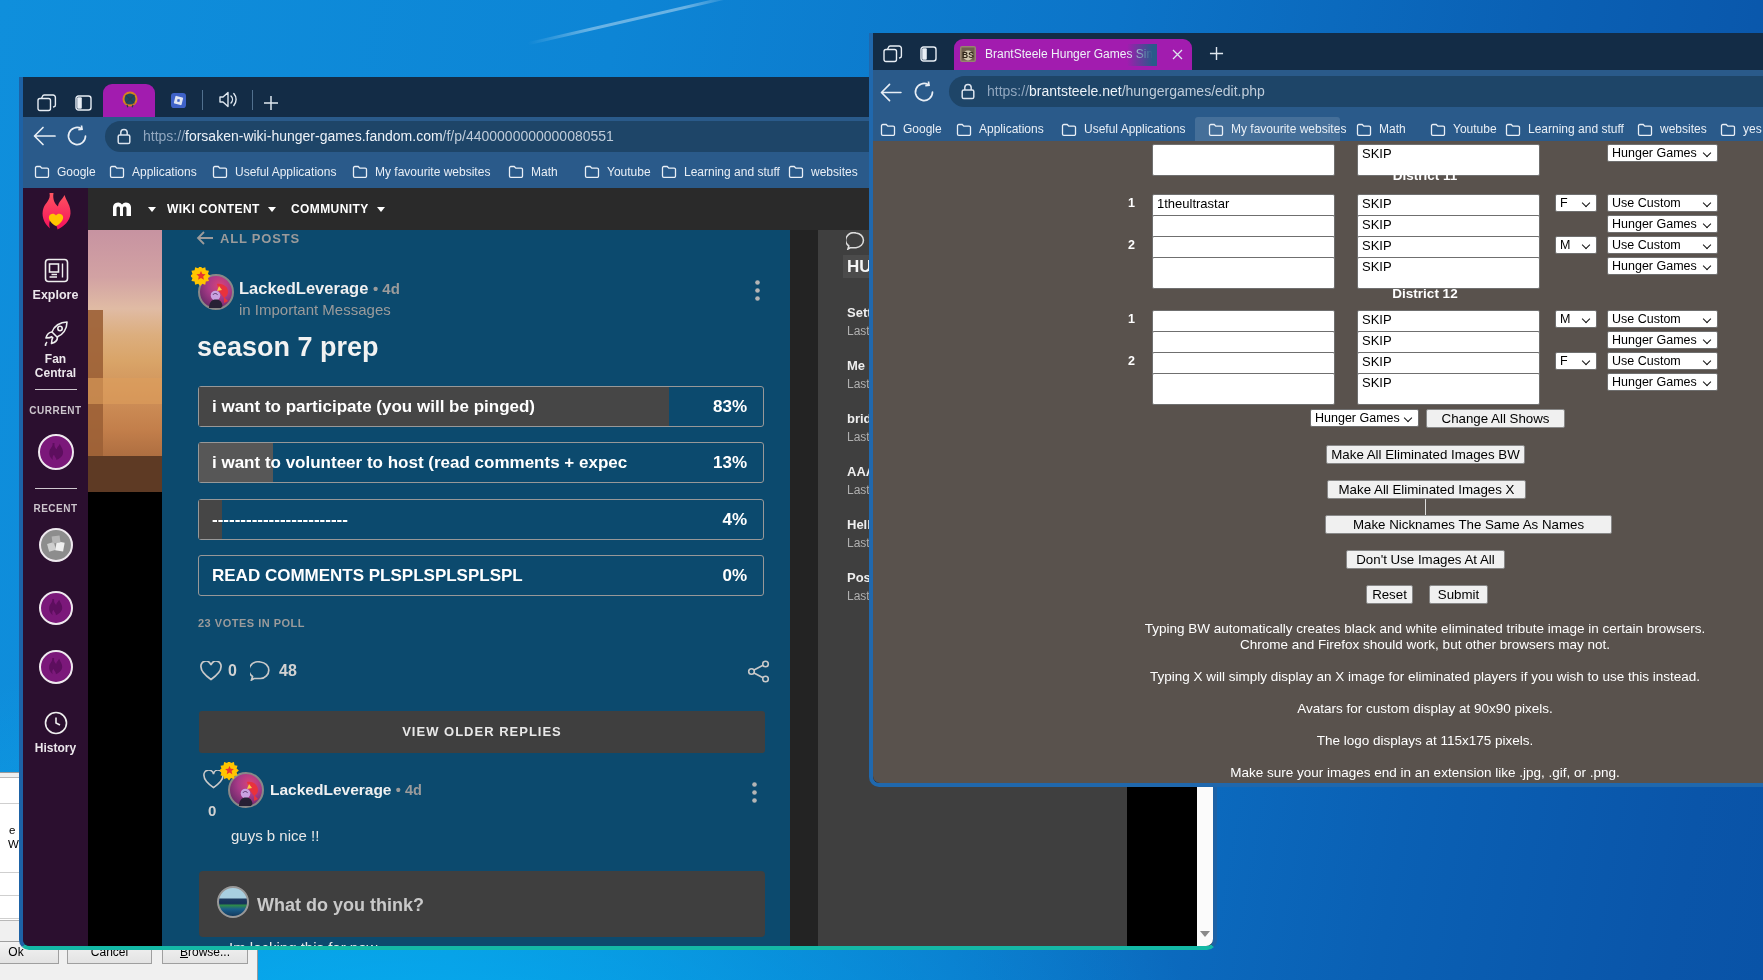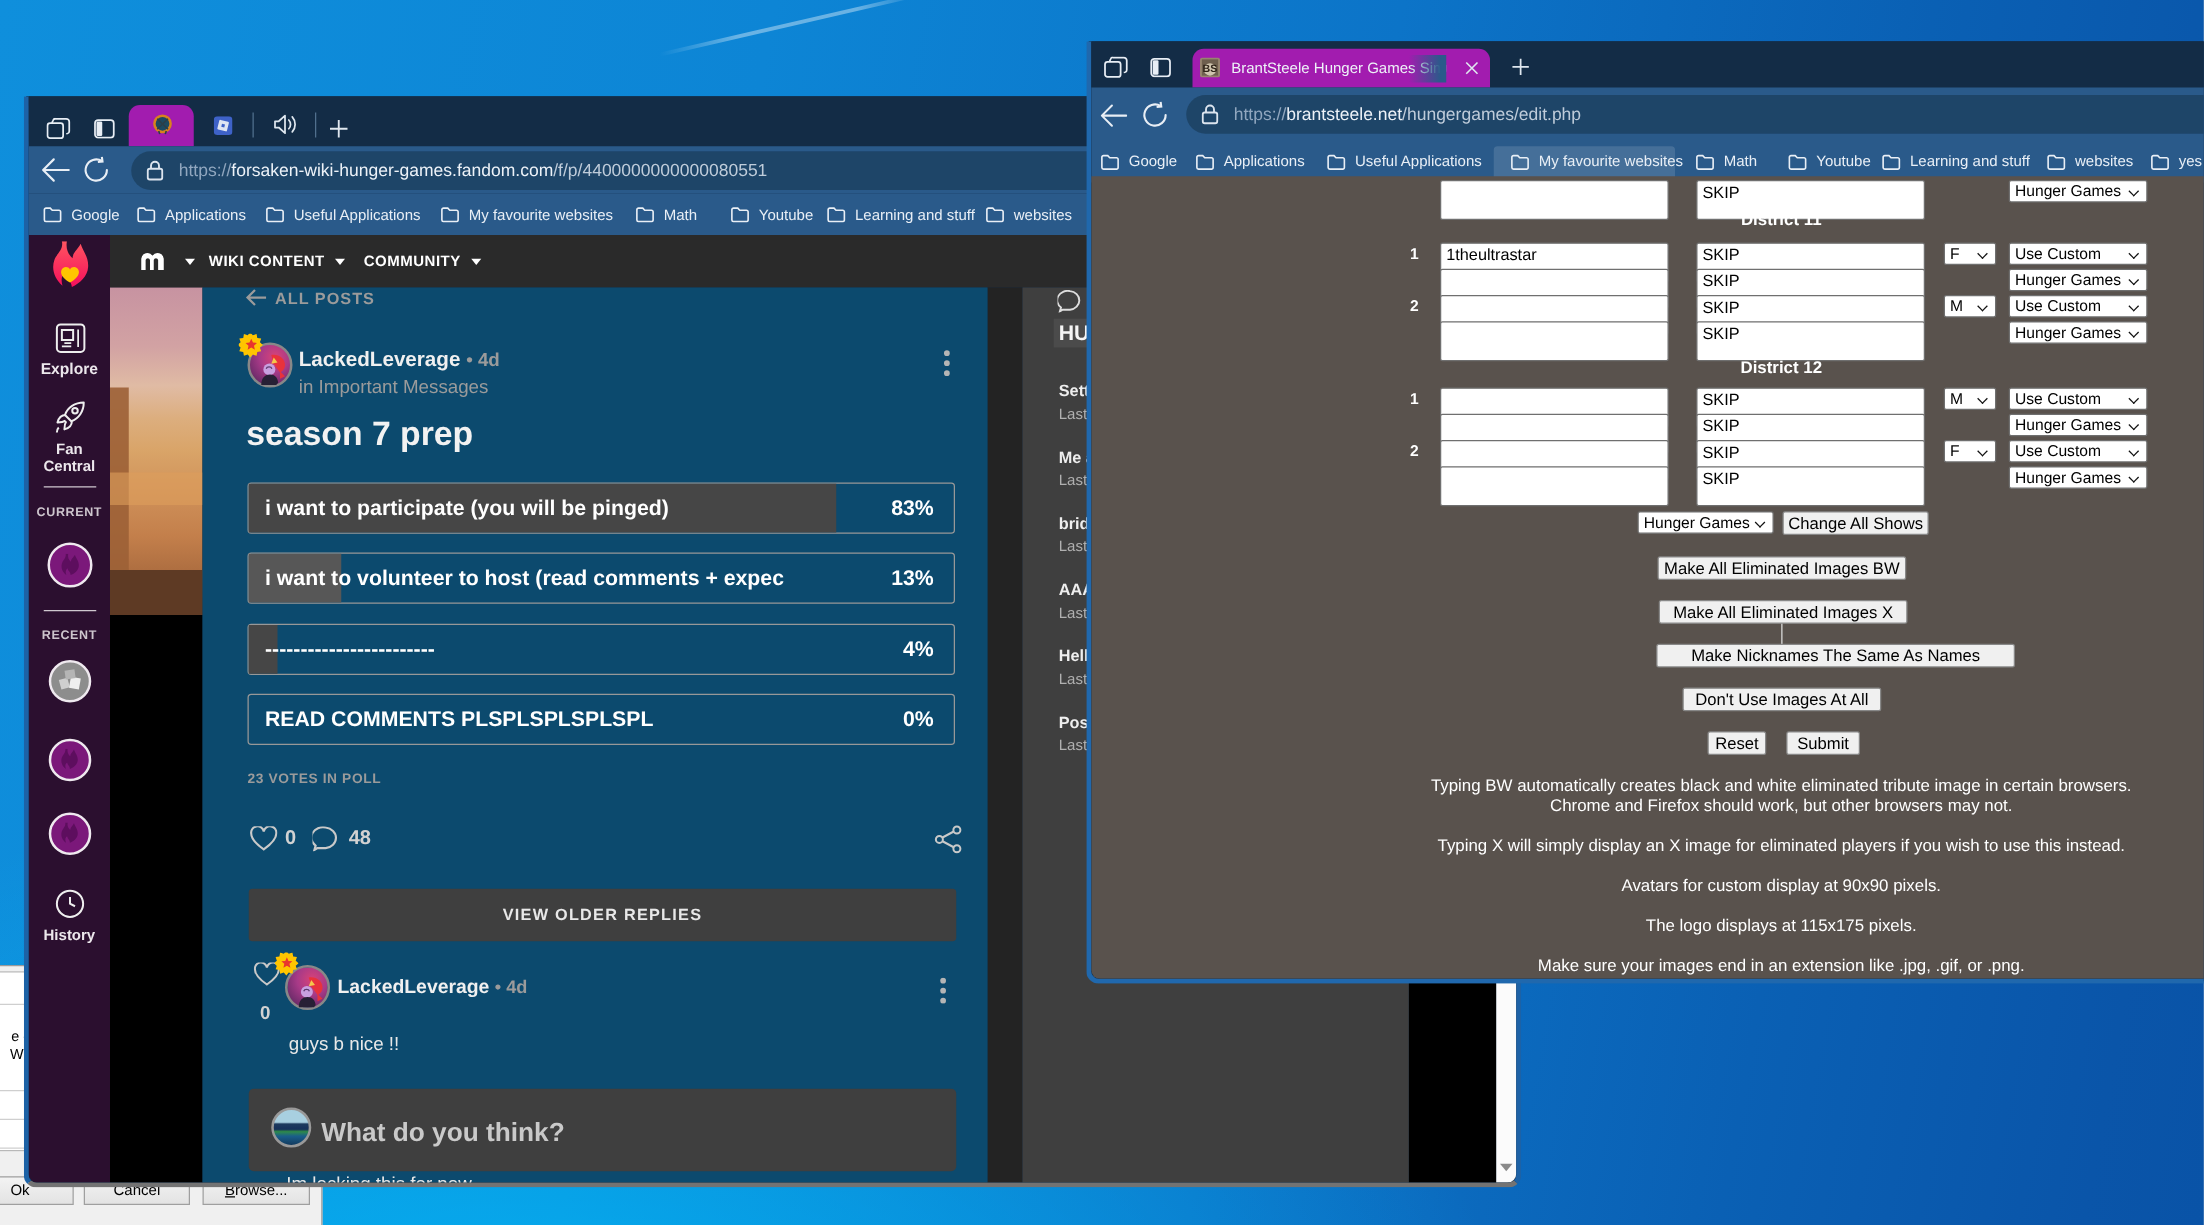--- a/index.html
+++ b/index.html
@@ -12,21 +12,21 @@
 .win{position:absolute;background:#132c46}
 .tabstrip{position:absolute;left:0;right:0;top:0;height:40px;background:#132c46}
 .toolbar{position:absolute;left:0;right:0;height:38px;background:#2a5a8a}
 .bookbar{position:absolute;left:0;right:0;background:#2a5a8a}
 .pill{position:absolute;background:#1e4568;border-radius:16px}
 .urltxt{position:absolute;font-size:14px;color:#edf2f8;white-space:nowrap}
 .urltxt .dim{color:#91a7bf}.urltxt .mid{color:#bfccda}
 .bm{position:absolute;display:flex;align-items:center;color:#e9eff6;font-size:12px;white-space:nowrap;top:50%;transform:translateY(-50%)}
 .bm svg{margin-right:7px}
 .tab{position:absolute;background:#a21caf;border-radius:9px 9px 0 0}
-#bw{left:19px;top:77px;width:1198px;height:873px;z-index:2;border-left:4px solid #1d62a6;border-right:4px solid #1d62a6;border-bottom:4px solid #737373;border-radius:0 0 10px 10px;background:#132c46}
+#bw{left:19px;top:77px;width:1198px;height:873px;z-index:2;border-left:4px solid #1d62a6;border-right:4px solid #1d62a6;border-bottom:4px solid #14b8a6;border-radius:0 0 10px 10px;background:#132c46}
 #bw .inner{position:absolute;left:0;top:0;width:1190px;height:869px;overflow:hidden;border-radius:0 0 7px 7px}
 .fside{position:absolute;left:0;top:111px;width:65px;bottom:0;background:#2b0f2f;color:#ece7ec}
 .fnav{position:absolute;left:65px;top:111px;width:1109px;height:42px;background:#2a2a2a;color:#fff}
 .fart{position:absolute;left:65px;top:153px;width:74px;bottom:0;background:#000}
 .fcard{position:absolute;left:139px;top:153px;width:628px;bottom:0;background:#0c4a6e;color:#fff}
 .fgut{position:absolute;left:767px;top:153px;width:28px;bottom:0;background:#232323}
 .frail{position:absolute;left:795px;top:153px;width:309px;bottom:0;background:#3f3f3f;color:#fff}
 .fblack{position:absolute;left:1104px;top:153px;width:70px;bottom:0;background:#000}
 .fscroll{position:absolute;left:1174px;top:111px;width:16px;bottom:0;background:#fbfbfb}
 .slabel{position:absolute;width:65px;text-align:center;font-weight:bold}
@@ -311,21 +311,21 @@
         </svg>
     <div style="position:absolute;left:108px;top:551px;font-size:15.5px;font-weight:bold;color:#f0f0f0">LackedLeverage <span style="color:#9b9b9b;font-size:14.5px"> • 4d</span></div>
     <svg style="position:absolute;left:590px;top:552px" width="5" height="21" viewBox="0 0 5 21" fill="#b5b5b5">
           <circle cx="2.5" cy="2.5" r="2.3"></circle>
           <circle cx="2.5" cy="10.5" r="2.3"></circle>
           <circle cx="2.5" cy="18.5" r="2.3"></circle>
         </svg>
     <div style="position:absolute;left:69px;top:597px;font-size:15px;color:#e8e8e8">guys b nice !!</div>
     <div style="position:absolute;left:37px;top:641px;width:566px;height:66px;background:#3f3f3f;border-radius:4px"></div>
     <div class="avatar" style="left:55px;top:656px;width:32px;height:32px;background:linear-gradient(#a8cfe0 0%,#a8cfe0 35%,#1d3a5e 40%,#16305a 55%,#2e8a4a 62%,#1a5e8a 75%,#123a5e 100%);border:2px solid #999"></div>
-    <div style="position:absolute;left:95px;top:665px;font-size:21px;font-weight:bold;color:#c9c9c9">What do you think?</div>
+    <div style="position:absolute;left:95px;top:665px;font-size:18px;font-weight:bold;color:#c9c9c9">What do you think?</div>
     <div style="position:absolute;left:67px;top:709px;font-size:15px;color:#e8e8e8">Im locking this for now</div>
   </div>
   <div class="frail">
     <svg style="position:absolute;left:28px;top:2px" width="20" height="18" viewBox="0 0 21 20" fill="none" stroke="#ddd" stroke-width="1.7">
           <path d="M10.5 1 A9.3 8.3 0 0 1 10.5 17.5 L4 17.5 L1.5 19 L2.5 15.5 A9.3 8.3 0 0 1 10.5 1 Z"></path>
         </svg>
     <div style="position:absolute;left:25px;top:25px;width:56px;height:23px;background:#4b4b4b"></div>
     <div style="position:absolute;left:29px;top:27px;font-size:17px;font-weight:bold;color:#f5f5f5">HUN</div>
     <div class="railitem" style="top:75px">
           <div class="t">Setting up</div>
@@ -490,21 +490,21 @@
     <div class="sel" style="left:734px;top:190px;width:111px">Hunger Games</div>
     <div class="num" style="left:255px;top:213px">2</div>
     <div class="inp" style="left:279px;top:211px;width:183px"></div>
     <div class="inp" style="left:484px;top:211px;width:183px">SKIP</div>
     <div class="sel" style="left:682px;top:211px;width:42px">F</div>
     <div class="sel" style="left:734px;top:211px;width:111px">Use Custom</div>
     <div class="inp" style="left:279px;top:232px;width:183px"></div>
     <div class="inp" style="left:484px;top:232px;width:183px">SKIP</div>
     <div class="sel" style="left:734px;top:232px;width:111px">Hunger Games</div>
     <div class="sel" style="left:437px;top:268px;width:109px">Hunger Games</div>
-    <div class="btnf" style="left:553px;top:268px;width:117px">Change All Shows</div>
+    <div class="btnf" style="left:553px;top:268px;width:139px">Change All Shows</div>
     <div class="btnf" style="left:453px;top:304px;width:199px">Make All Eliminated Images BW</div>
     <div class="btnf" style="left:454px;top:339px;width:199px">Make All Eliminated Images X</div>
     <div style="position:absolute;left:552px;top:358px;width:1px;height:17px;background:#ddd"></div>
     <div class="btnf" style="left:452px;top:374px;width:287px">Make Nicknames The Same As Names</div>
     <div class="btnf" style="left:473px;top:409px;width:159px">Don't Use Images At All</div>
     <div class="btnf" style="left:493px;top:444px;width:47px">Reset</div>
     <div class="btnf" style="left:556px;top:444px;width:59px">Submit</div>
     <div class="ptxt" style="top:480px">Typing BW automatically creates black and white eliminated tribute image in certain browsers.</div>
     <div class="ptxt" style="top:496px">Chrome and Firefox should work, but other browsers may not.</div>
     <div class="ptxt" style="top:528px">Typing X will simply display an X image for eliminated players if you wish to use this instead.</div>

